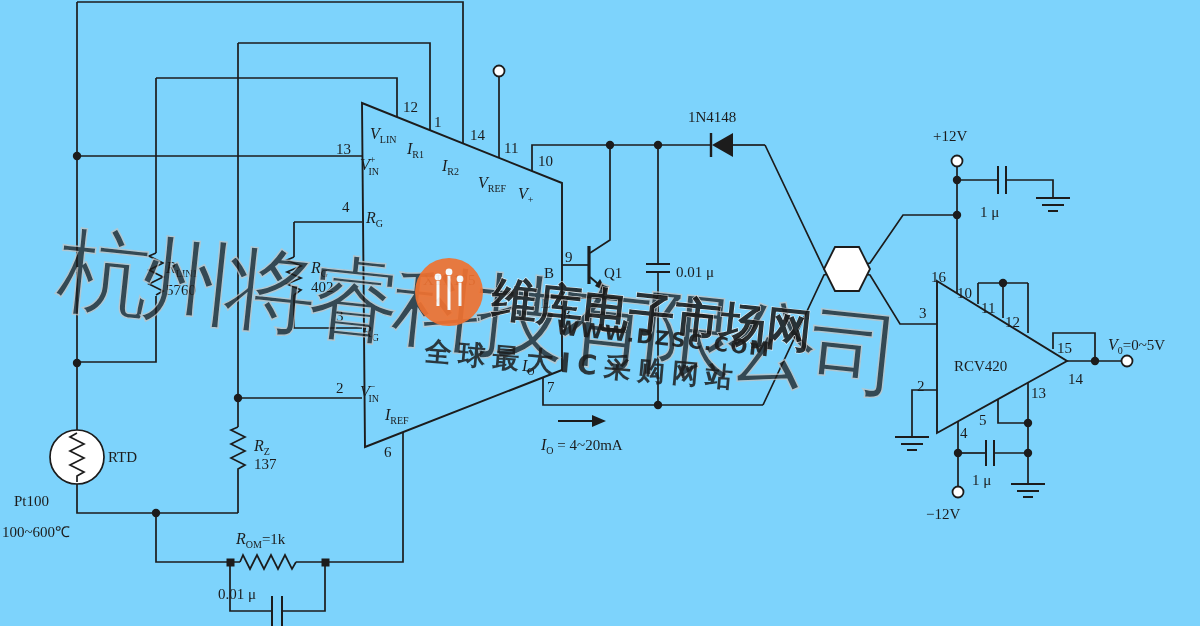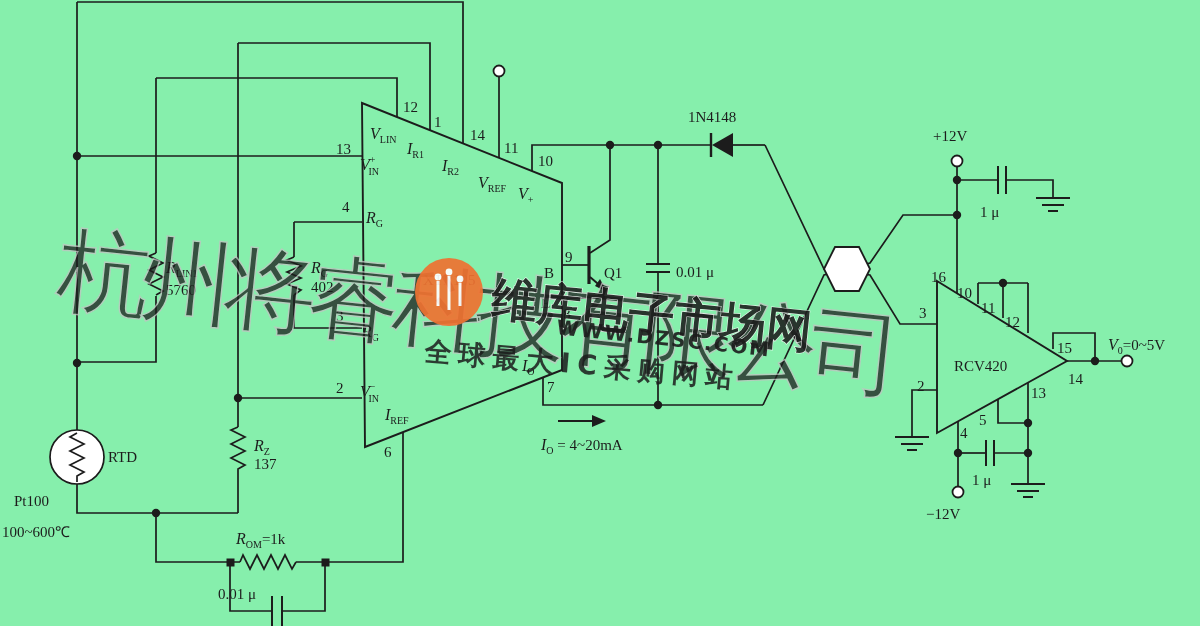--- a/index.html
+++ b/index.html
@@ -1,16 +1,16 @@
 <!DOCTYPE html>
 <html><head>
 <meta charset="utf-8">
 <style>
   html,body{margin:0;padding:0;background:#ffffff;}
-  .canvas{position:relative;width:1200px;height:626px;background:#86efac;overflow:hidden;
+  .canvas{position:relative;width:1200px;height:626px;background:#7dd3fc;overflow:hidden;
           font-family:"Liberation Serif", serif;}
   svg text{fill:#1c1c1c;}
   .num{font-size:15px;font-family:"Liberation Serif", serif;}
   .sym{font-size:16px;font-style:italic;font-family:"Liberation Serif", serif;}
   .ts{font-size:10px;font-style:normal;}
   .part{font-size:15px;font-family:"Liberation Serif", serif;}
   .val{font-size:15px;font-family:"Liberation Serif", serif;}
   .wm-orange{font-family:"DejaVu Sans", sans-serif;font-weight:bold;}
 </style>
 </head>

